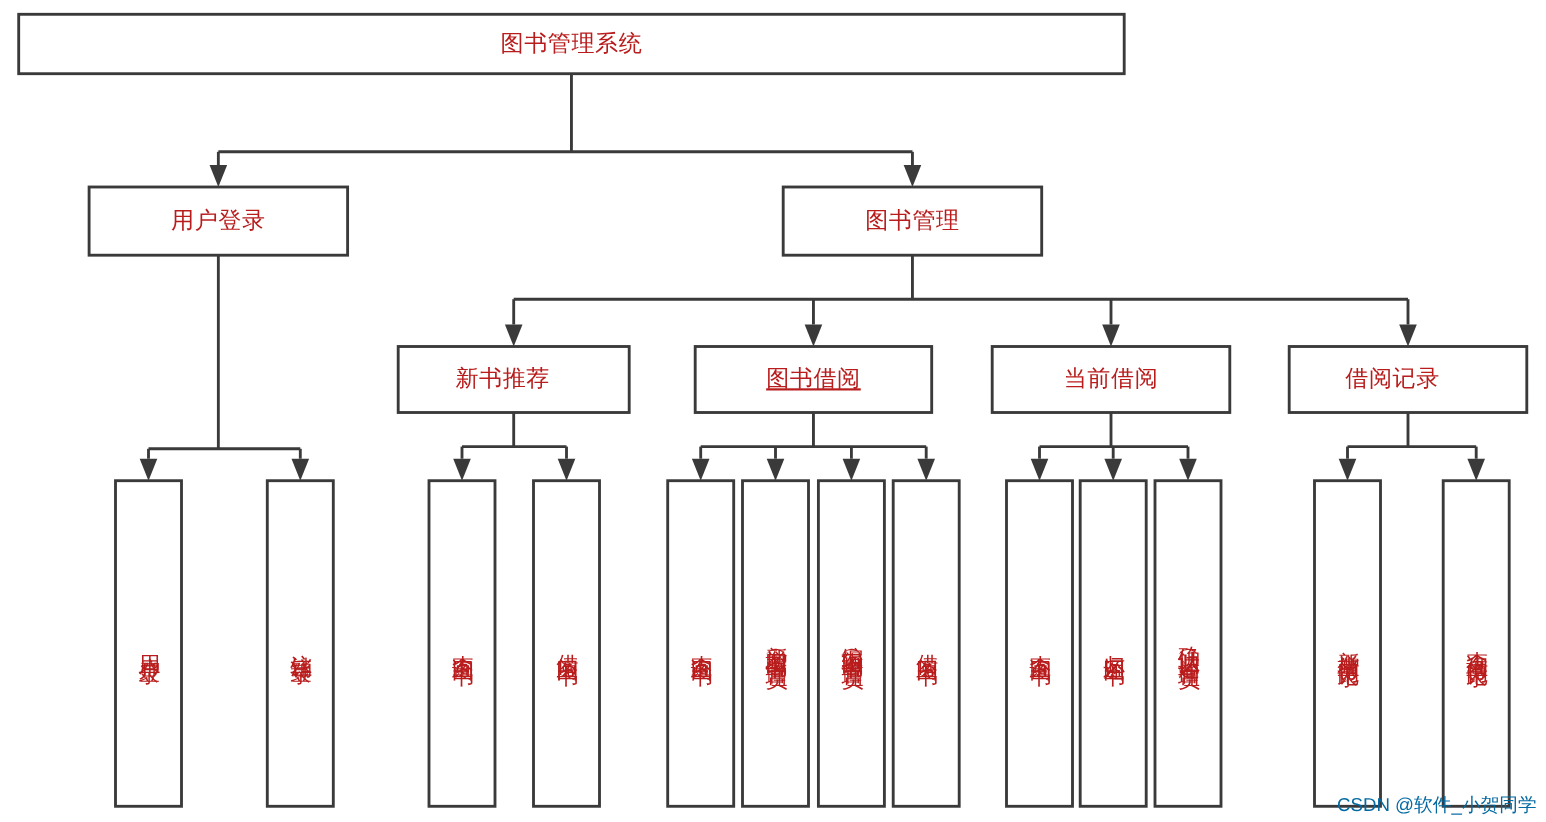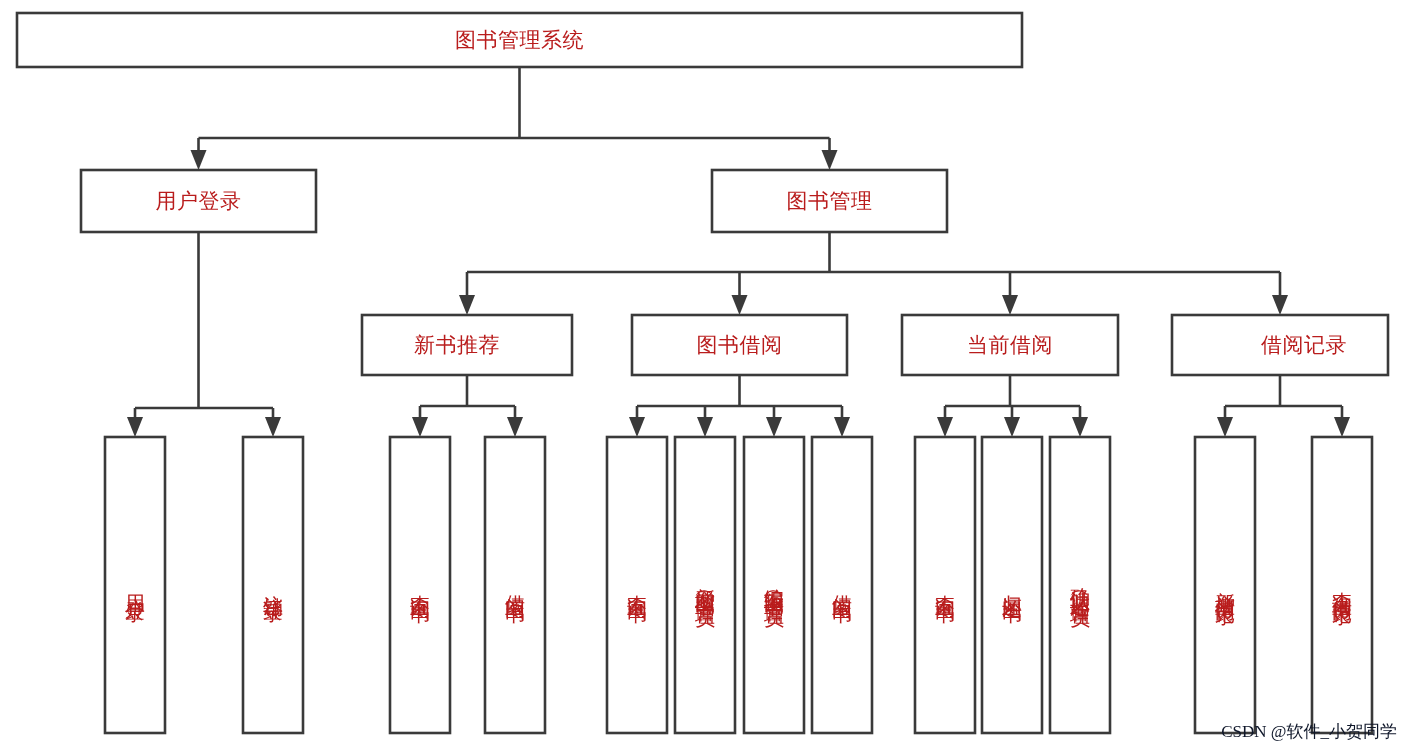--- a/index.html
+++ b/index.html
@@ -61,22 +61,22 @@
     text-orientation: upright;
     font-size: 20px;
     line-height: 1.34;
     letter-spacing: 3px;
   }
   .watermark {
     position: absolute;
     right: 8px;
     bottom: 4px;
     font-size: 17px;
-    color: #0f172a;
-    font-family: Liberation Serif, serif;
+    color: #0369a1;
+    font-family: Liberation Sans, sans-serif;
     white-space: nowrap;
     pointer-events: none;
   }
 </style>
 </head>
 <body>
 
 <div id="diagram-root">
 
   <svg class="diagram-canvas" viewBox="0 0 1405 747" xmlns="http://www.w3.org/2000/svg">
@@ -156,23 +156,23 @@
         <line x1="1342" y1="406" x2="1342" y2="417" class="connector"></line>
         <polygon points="1334,417 1350,417 1342,437" class="arrow-head"></polygon>
       </g>
   </svg>
 
   <div id="labels-layer">
       <div class="node-label horizontal" style="left: 17px; top: 13px; width: 1005px; height: 54px;">图书管理系统</div>
       <div class="node-label horizontal" style="left: 81px; top: 170px; width: 235px; height: 62px;">用户登录</div>
       <div class="node-label horizontal" style="left: 712px; top: 170px; width: 235px; height: 62px; border-radius: 29px;">图书管理</div>
       <div class="node-label horizontal" style="left: 362px; top: 315px; width: 190px; height: 60px;">新书推荐</div>
-      <div class="node-label horizontal" style="left: 632px; top: 315px; width: 215px; height: 60px;">图书借阅</div>
+      <div class="node-label horizontal" style="left: 632px; top: 315px; width: 215px; height: 60px; text-decoration: underline;">图书借阅</div>
       <div class="node-label horizontal" style="left: 902px; top: 315px; width: 216px; height: 60px; text-align: right;">当前借阅</div>
-      <div class="node-label horizontal" style="left: 1172px; top: 315px; width: 188px; height: 60px; margin-left: 38px;">借阅记录</div>
+      <div class="node-label horizontal" style="left: 1172px; top: 315px; width: 188px; height: 60px;">借阅记录</div>
       <div class="node-label vertical" style="left: 105px; top: 437px; width: 60px; height: 296px;">用户登录</div>
       <div class="node-label vertical" style="left: 243px; top: 437px; width: 60px; height: 296px;">注销登录</div>
       <div class="node-label vertical" style="left: 390px; top: 437px; width: 60px; height: 296px;">查询图书</div>
       <div class="node-label vertical" style="left: 485px; top: 437px; width: 60px; height: 296px;">借阅图书</div>
       <div class="node-label vertical" style="left: 607px; top: 437px; width: 60px; height: 296px;">查询图书</div>
       <div class="node-label vertical" style="left: 675px; top: 437px; width: 60px; height: 296px;">新增图书（管理员）</div>
       <div class="node-label vertical" style="left: 744px; top: 437px; width: 60px; height: 296px;">编辑图书（管理员）</div>
       <div class="node-label vertical" style="left: 812px; top: 437px; width: 60px; height: 296px;">借阅图书</div>
       <div class="node-label vertical" style="left: 915px; top: 437px; width: 60px; height: 296px;">查询图书</div>
       <div class="node-label vertical" style="left: 982px; top: 437px; width: 60px; height: 296px;">归还图书</div>

